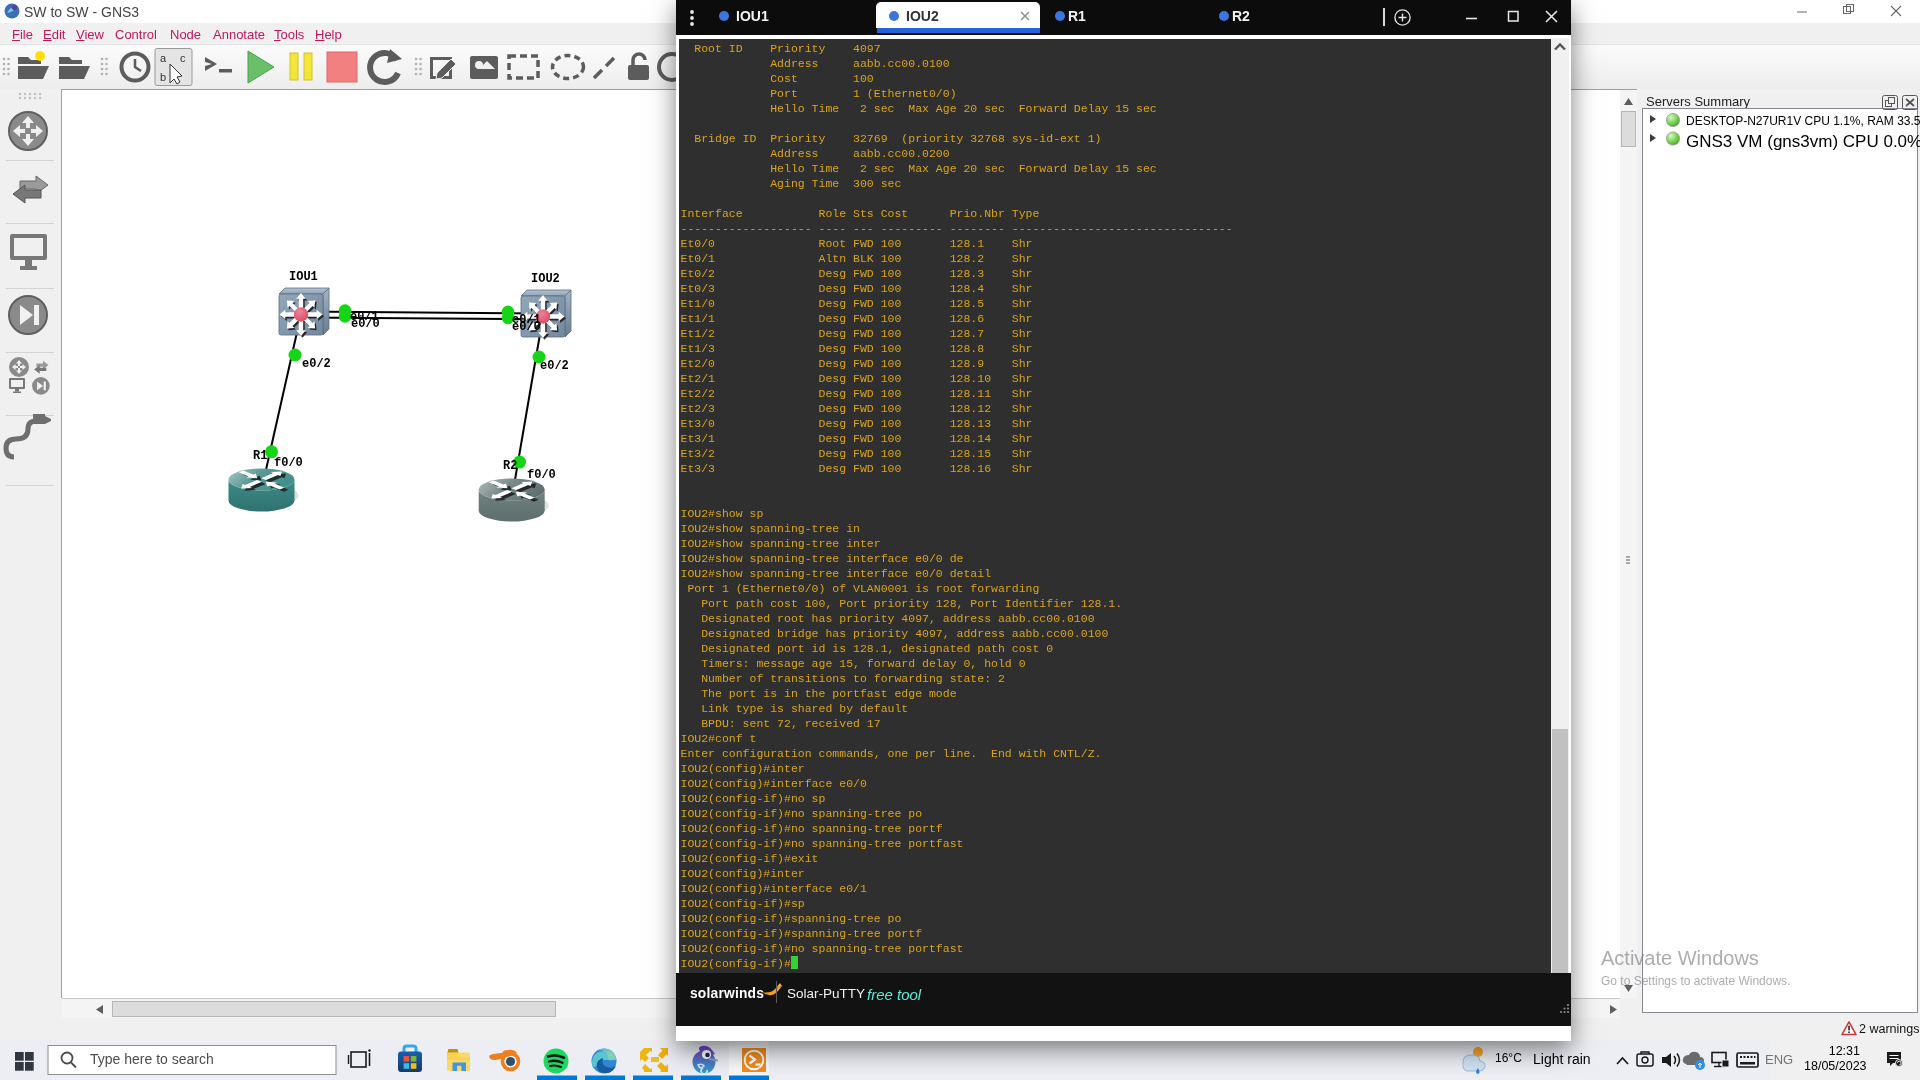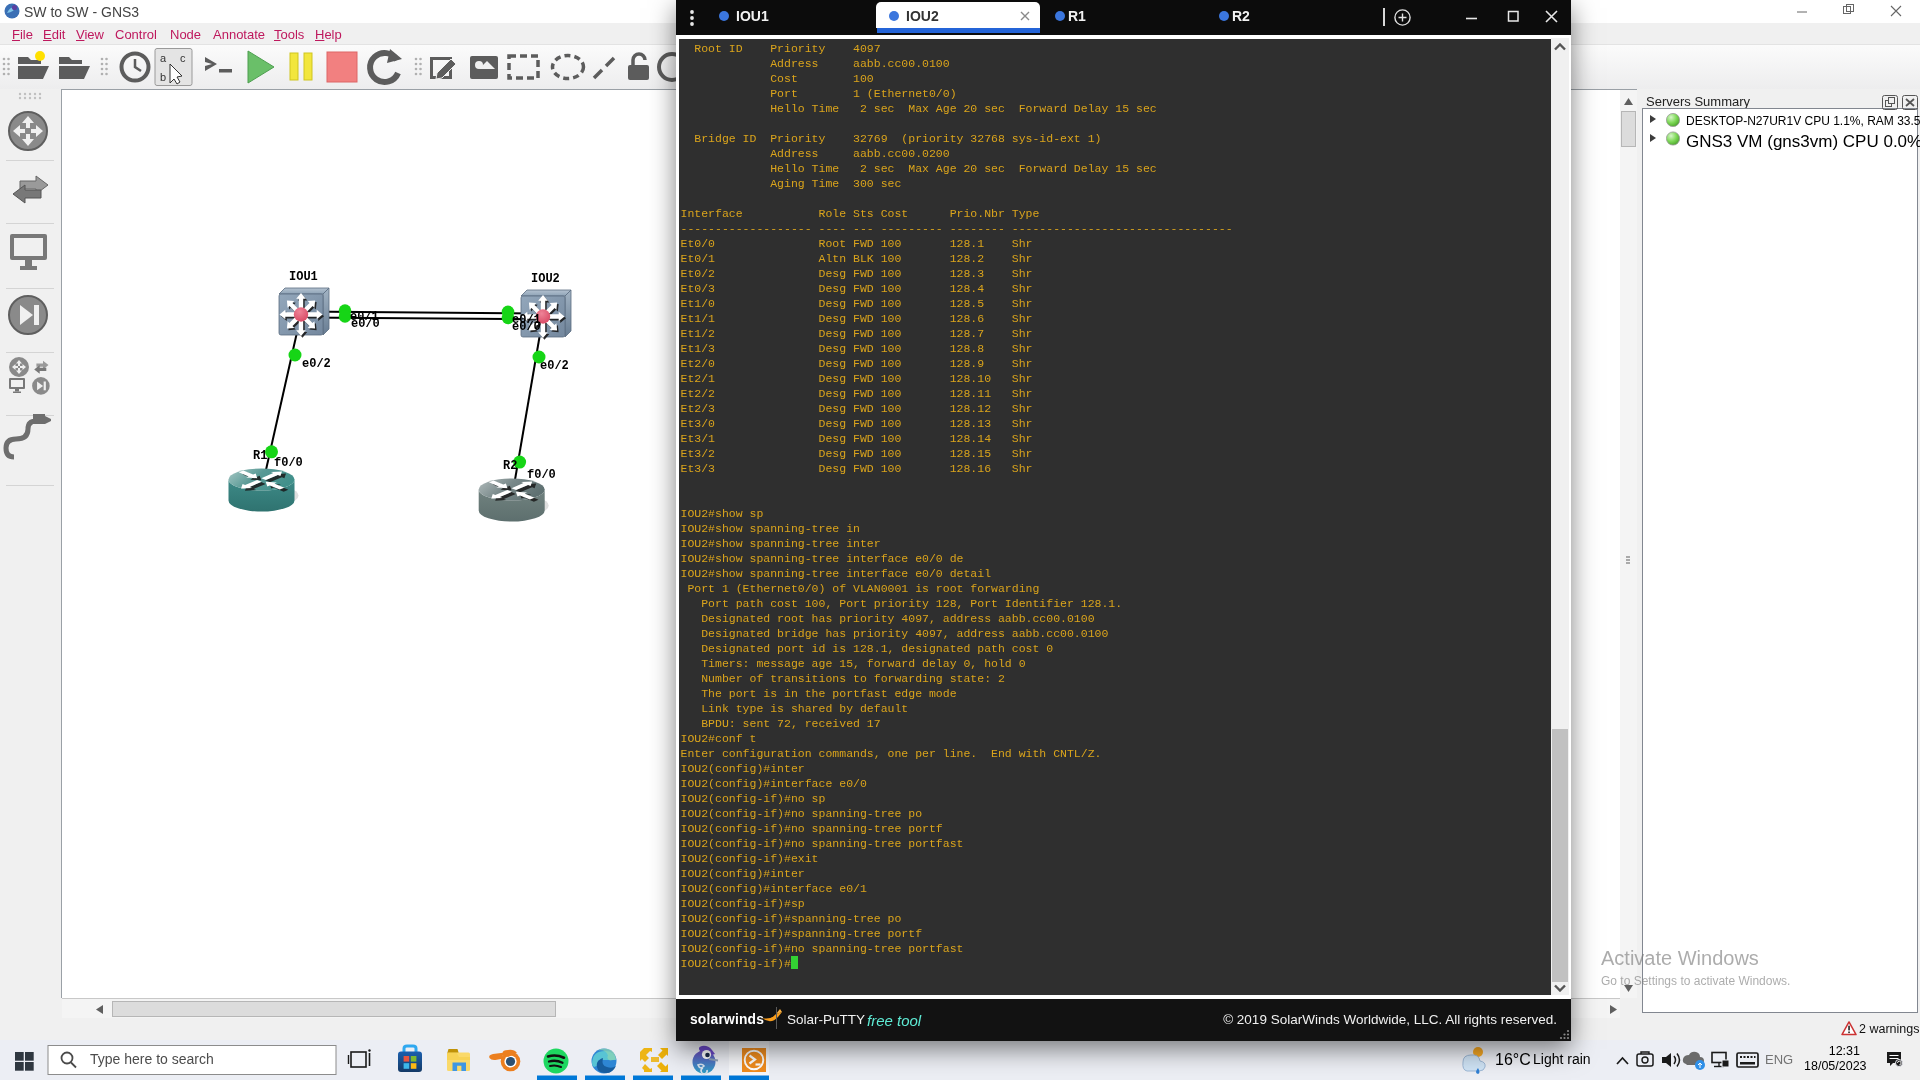--- a/index.html
+++ b/index.html
@@ -21,21 +21,21 @@
 
 #dock{left:1637px;top:89px;width:283px;height:930px;background:#f0f0f0}
 #statusbar{left:0;top:1018px;width:1920px;height:22px;background:#f0f0f0}
 
 #taskbar{left:0;top:1040px;width:1770px;height:40px;background:#eceef4}
 
 #putty{left:676px;top:0;width:895px;height:1041px;background:#fff;box-shadow:0 8px 24px rgba(0,0,0,.5)}
 #term{position:absolute;left:3px;top:39px;width:872px;height:956px;background:#2f2f2f}
 #termpre{position:absolute;left:1.5px;top:2px;font-family:"Liberation Mono",monospace;font-size:11.5px;line-height:15px;color:#daa41c;white-space:pre}
 #tscroll{position:absolute;left:875px;top:38px;width:18px;height:957px;background:#f0f0f0}
-#pfoot{position:absolute;left:0;top:999px;width:895px;height:42px;background:#121212}
+#pfoot{position:absolute;left:0;top:973px;width:895px;height:53px;background:#121212}
 .lbl{font-family:"Liberation Mono",monospace;font-weight:bold;font-size:12px;color:#000;white-space:nowrap}
 .wm{color:#7a7a7a;opacity:.62}
 </style></head>
 <body>
 
 <div class="a" id="titlebar">
   <svg class="a" style="left:4px;top:3px" width="16" height="16" viewBox="0 0 16 16">
       <circle cx="8" cy="8" r="7.5" fill="#3a6fb5"></circle>
       <path d="M3 10 q3-7 9-6 q-2 5-9 6z" fill="#7ec4e8"></path>
       <circle cx="10.5" cy="4.5" r="2.6" fill="#5a3fa0"></circle>
@@ -521,21 +521,21 @@
         <rect x="1754" y="16" width="1.5" height="2"></rect>
         <rect x="1740" y="22" width="15" height="2.5"></rect>
       </g>
 
     <path d="M1887 12 h14 v11 h-8 l-3 3 v-3 h-3 z" fill="#1a1a1a"></path>
       <path d="M1889.5 15.5 h9 M1889.5 18.5 h9" stroke="#fff" stroke-width="1.2"></path>
       <circle cx="1899" cy="23" r="3.5" fill="#1a1a1a" stroke="#eceef4" stroke-width="1"></circle>
       <path d="M1897.5 23 a1.8 1.8 0 1 1 1.8 1.8" fill="none" stroke="#fff" stroke-width="0.9"></path>
   </svg>
   <div class="a" style="left:90px;top:11px;font-size:14px;color:#4c4c4c">Type here to search</div>
-  <div class="a" style="left:1495px;top:11px;font-size:16px;color:#000">16°C</div>
+  <div class="a" style="left:1495px;top:11px;font-size:12px;color:#000">16°C</div>
   <div class="a" style="left:1533px;top:11px;font-size:14px;color:#000">Light rain</div>
   <div class="a" style="left:1765px;top:12px;font-size:13px;color:#737373">ENG</div>
   <div class="a" style="left:1804px;top:4px;width:56px;text-align:right;font-size:12.5px;color:#000;line-height:15px">12:31<br>18/05/2023</div>
 </div>
 
 <div class="a" id="putty">
   <div id="ptabs" class="a" style="left:0;top:0;width:895px;height:35px;background:#0c0c0c">
     <svg class="a" style="left:12px;top:9px" width="8" height="18" viewBox="0 0 8 18" fill="#e8e8e8">
         <circle cx="4" cy="3" r="1.9"></circle>
         <circle cx="4" cy="9" r="1.9"></circle>
@@ -640,21 +640,20 @@
   </div>
   <div id="pfoot">
     <div class="a" style="left:14px;top:13px;font-size:13.8px;font-weight:bold;color:#fff;letter-spacing:0.2px">solarwinds</div>
     <svg class="a" style="left:86px;top:9px" width="22" height="16" viewBox="0 0 22 16">
         <path d="M0 10 q9 2 14 -4 l6 -2 -4 5 q-7 8 -16 1z" fill="#f99d1c"></path>
         <path d="M14 6 l6 -2 -2 -3 z" fill="#fbb040"></path>
       </svg>
     <div class="a" style="left:100px;top:8px;width:1px;height:22px;background:#5a5a5a"></div>
     <div class="a" style="left:111px;top:13px;font-size:13.5px;color:#f0f0f0">Solar-PuTTY</div>
     <div class="a" style="left:191px;top:13px;font-size:15px;font-style:italic;color:#5eead4">free tool</div>
-    <div class="a" style="left:0;top:13px;width:881px;text-align:right;font-size:13.5px;color:#f0f0f0">© 2019 SolarWinds Worldwide, LLC. All rights reserved.</div>
     <svg class="a" style="left:883px;top:30px" width="11" height="11" viewBox="0 0 11 11" fill="#8a8a8a">
         <circle cx="9" cy="2" r="1.1"></circle>
         <circle cx="9" cy="5.5" r="1.1"></circle>
         <circle cx="9" cy="9" r="1.1"></circle>
         <circle cx="5.5" cy="5.5" r="1.1"></circle>
         <circle cx="5.5" cy="9" r="1.1"></circle>
         <circle cx="2" cy="9" r="1.1"></circle>
       </svg>
   </div>
 </div>

